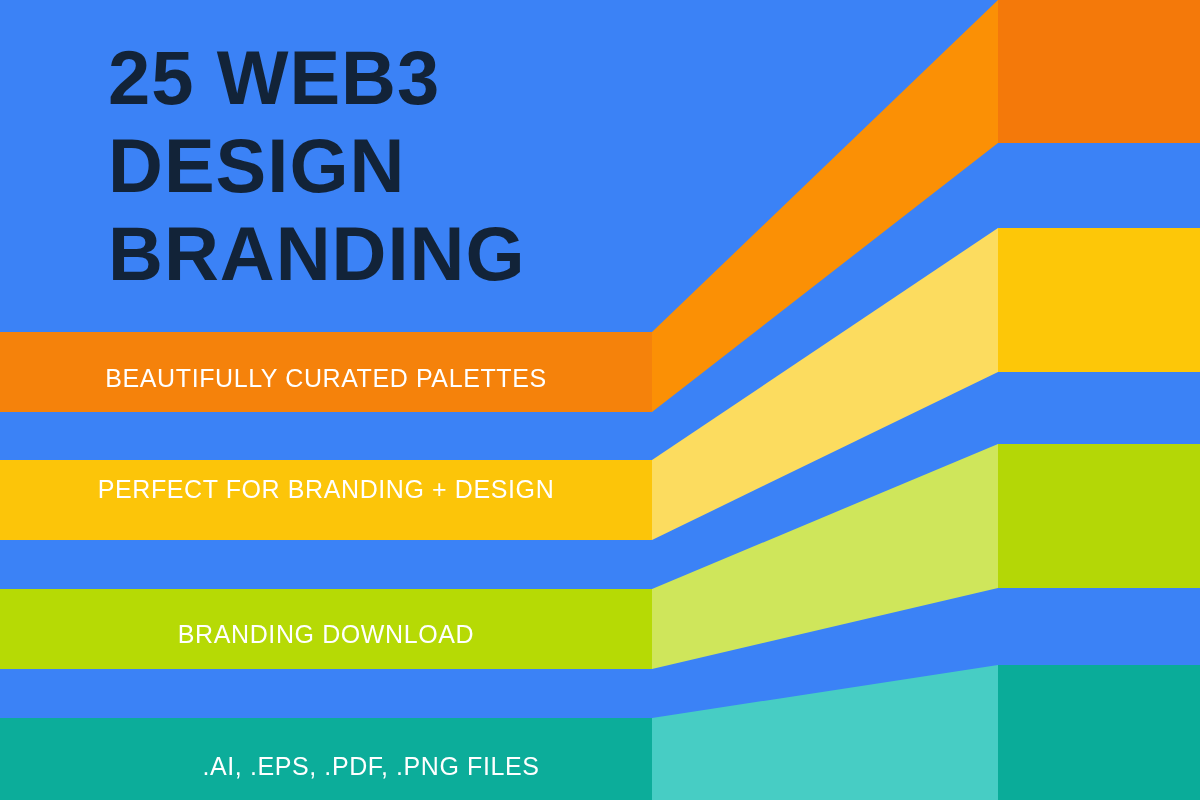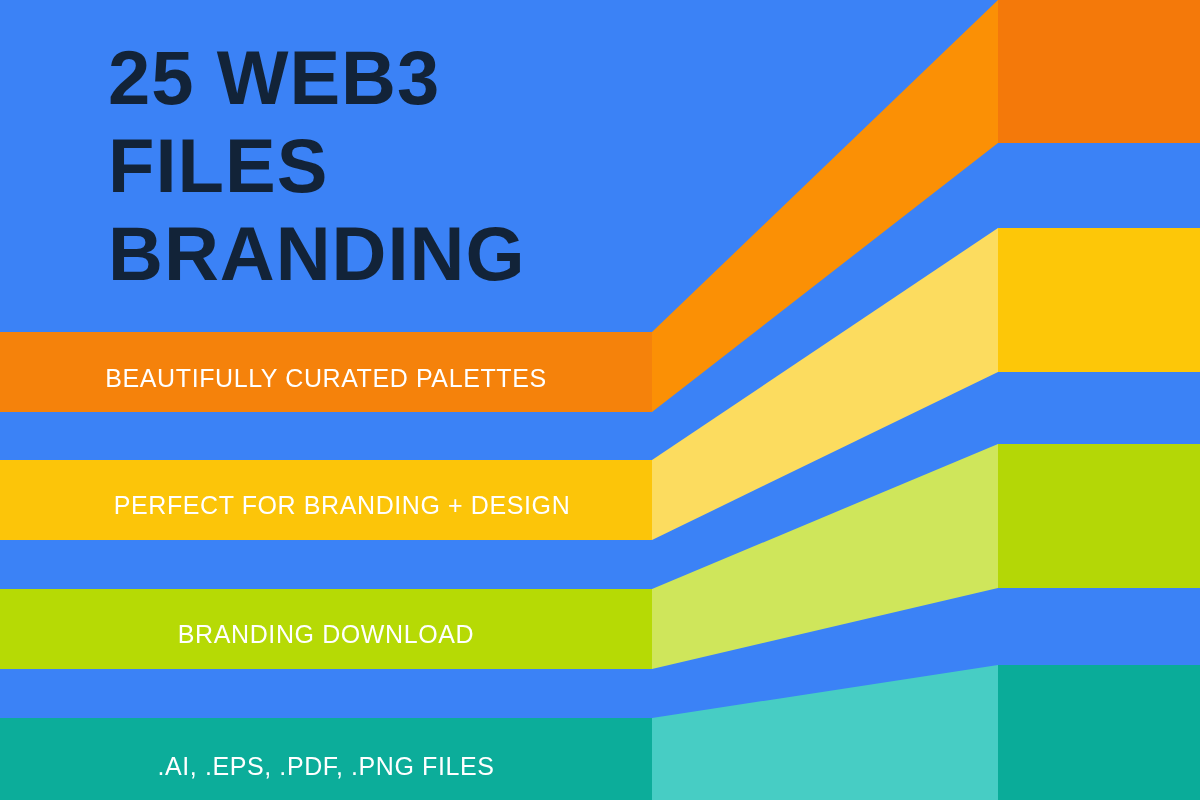--- a/index.html
+++ b/index.html
@@ -52,23 +52,23 @@
     color: #ffffff;
     font-family: "Liberation Sans", sans-serif;
     font-weight: normal;
     font-size: 25px;
     letter-spacing: 0.6px;
     white-space: nowrap;
     z-index: 6;
     pointer-events: none;
   }
   #caption-0 { top: 364px; text-align: center; }
-  #caption-1 { top: 491px; padding-left: 16px; }
+  #caption-1 { top: 475px; }
   #caption-2 { top: 620px; }
-  #caption-3 { top: 752px; }
+  #caption-3 { top: 752px; padding-left: 45px; }
 </style>
 </head>
 <body>
 
 <div id="poster">
 
   <svg id="ribbons" viewBox="0 0 1200 800" aria-hidden="true">
     <g id="ribbon-group">
         <path d="M0 332 L652 332 L652 412 L0 412 Z" fill="#F5820B"></path>
         <path d="M652 332 L998 0 L998 143 L652 412 Z" fill="#FB9005"></path>
@@ -80,21 +80,21 @@
         <path d="M652 589 L998 444 L998 588 L652 669 Z" fill="#CFE65B"></path>
         <path d="M998 444 L1200 444 L1200 588 L998 588 Z" fill="#B4D706"></path>
         <path d="M0 718 L652 718 L652 800 L0 800 Z" fill="#0CAD9A"></path>
         <path d="M652 718 L998 665 L998 800 L652 800 Z" fill="#47CDC4"></path>
         <path d="M998 665 L1200 665 L1200 800 L998 800 Z" fill="#0AAC99"></path>
       </g>
   </svg>
 
   <div class="headline">
     <div class="headline-line">25 WEB3</div>
-    <div class="headline-line">FILES</div>
+    <div class="headline-line">DESIGN</div>
     <div class="headline-line">BRANDING</div>
   </div>
 
   <div class="band-caption" id="caption-0">BEAUTIFULLY CURATED PALETTES</div>
   <div class="band-caption" id="caption-1">PERFECT FOR BRANDING + DESIGN</div>
   <div class="band-caption" id="caption-2">BRANDING DOWNLOAD</div>
   <div class="band-caption" id="caption-3">.AI, .EPS, .PDF, .PNG FILES</div>
 
 </div>
 

